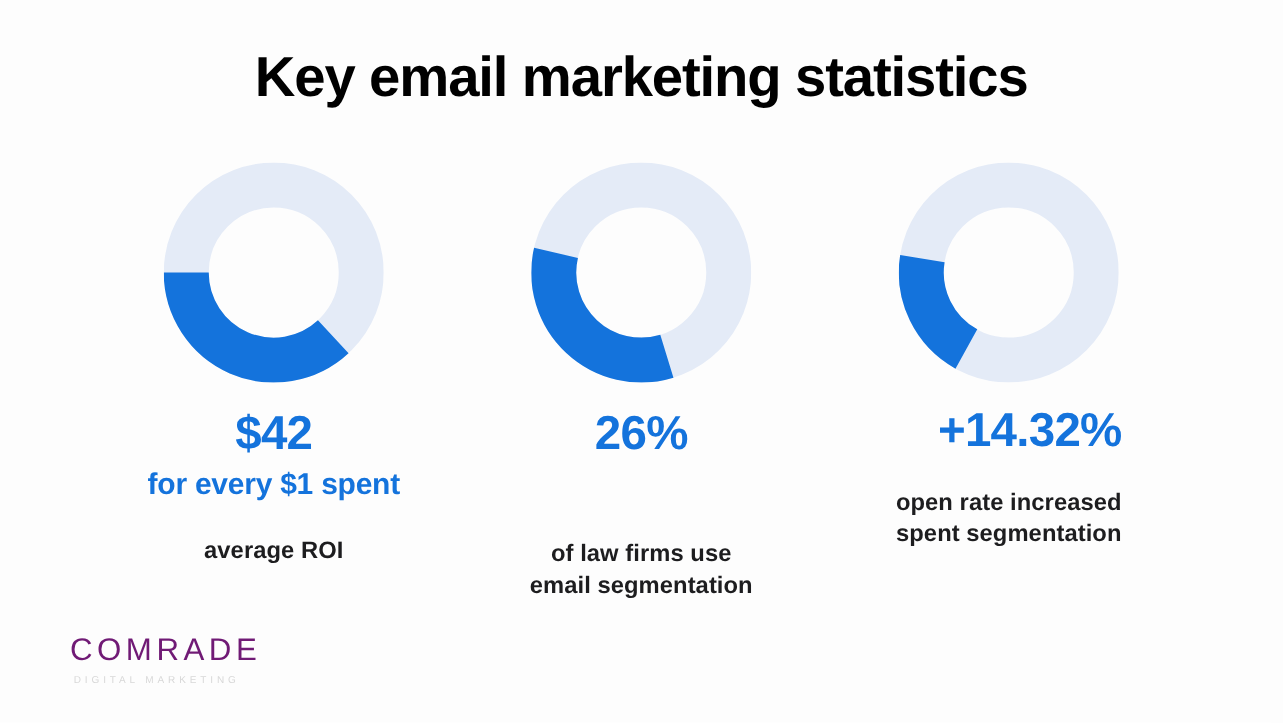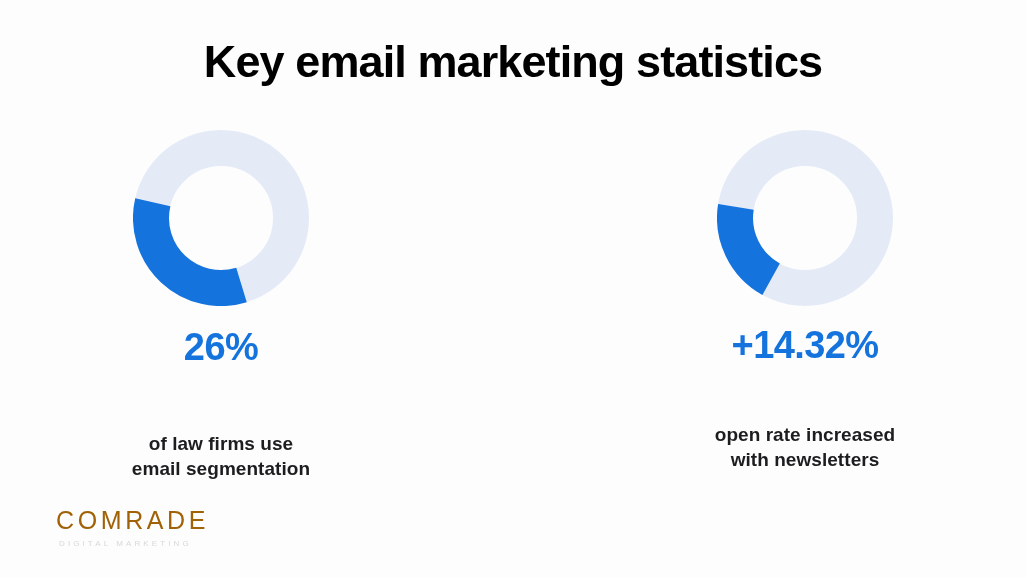--- a/index.html
+++ b/index.html
@@ -97,37 +97,37 @@
     font-size: 19px;
     font-weight: 700;
     color: #1d1d1f;
     line-height: 1.3;
     letter-spacing: 0.05px;
   }
 
   
   .col-1 .stat-desc { margin-top: 26px; }
   .col-2 .stat-desc { margin-top: 40px; }
-  .col-3 .stat-desc { margin-top: 57px; }
+  .col-3 .stat-desc { margin-top: 25px; }
   .col-1 .stat-block { margin-top: 22px; }
   .col-2 .stat-block { margin-top: 22px; gap: 24px; }
-  .col-3 .stat-block { margin-top: 20px; }
+  .col-3 .stat-block { margin-top: 20px; align-items: flex-end; }
 
   
   .logo {
     position: absolute;
     left: 56px;
     bottom: 30px;
     user-select: none;
   }
   .logo-word {
     font-size: 25px;
     font-weight: 400;
     letter-spacing: 3.6px;
-    color: #a16207;
+    color: #701a75;
     line-height: 1;
   }
   .logo-tag {
     margin-top: 7px;
     font-size: 8px;
     font-weight: 400;
     letter-spacing: 3.1px;
     color: #d8d8d8;
     line-height: 1;
     padding-left: 3px;
@@ -135,20 +135,35 @@
 </style>
 </head>
 <body>
 
 <div class="slide">
 
   <div class="title">Key email marketing statistics</div>
 
   <div class="columns">
 
+    <div class="column col-1">
+      <div class="donut-wrap">
+        <svg class="donut-svg" viewBox="0 0 176 176">
+
+          <circle cx="88" cy="88" r="70" fill="none" stroke="#E4EBF7" stroke-width="36"></circle>
+
+          <path d="M 18 88 A 70 70 0 0 0 135.6 139.4" fill="none" stroke="#1473DC" stroke-width="36" stroke-linecap="butt"></path>
+        </svg>
+      </div>
+      <div class="stat-block">
+        <div class="stat-value">$42</div>
+        <div class="stat-sub">for every $1 spent</div>
+        <div class="stat-desc">average ROI</div>
+      </div>
+    </div>
 
     <div class="column col-2">
       <div class="donut-wrap">
         <svg class="donut-svg" viewBox="0 0 176 176">
           <circle cx="88" cy="88" r="70" fill="none" stroke="#E4EBF7" stroke-width="36"></circle>
 
           <path d="M 19.8 72.3 A 70 70 0 0 0 108.5 155.0" fill="none" stroke="#1473DC" stroke-width="36" stroke-linecap="butt"></path>
         </svg>
       </div>
       <div class="stat-block">
@@ -165,21 +180,21 @@
         <svg class="donut-svg" viewBox="0 0 176 176">
           <circle cx="88" cy="88" r="70" fill="none" stroke="#E4EBF7" stroke-width="36"></circle>
 
           <path d="M 18.9 76.9 A 70 70 0 0 0 54.1 149.2" fill="none" stroke="#1473DC" stroke-width="36" stroke-linecap="butt"></path>
         </svg>
       </div>
       <div class="stat-block">
         <div class="stat-value">+14.32%</div>
         <div class="stat-desc">
           <div>open rate increased</div>
-          <div>with newsletters</div>
+          <div>spent segmentation</div>
         </div>
       </div>
     </div>
 
   </div>
 
   <div class="logo">
     <div class="logo-word">COMRADE</div>
     <div class="logo-tag">DIGITAL MARKETING</div>
   </div>

